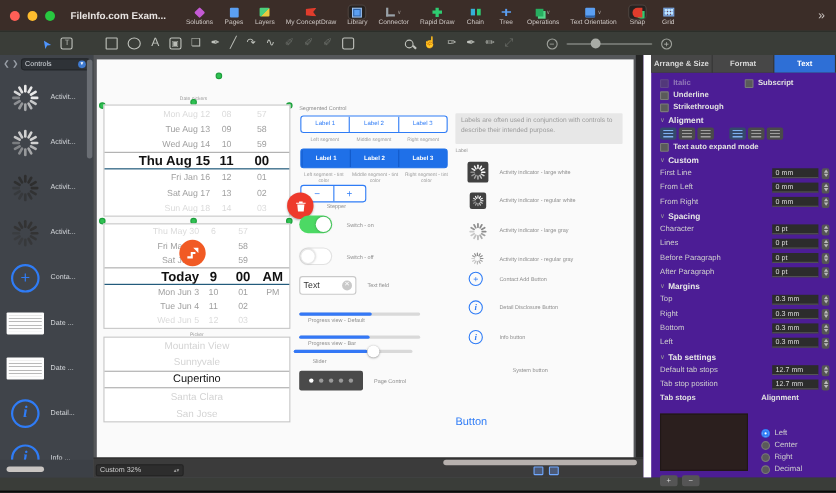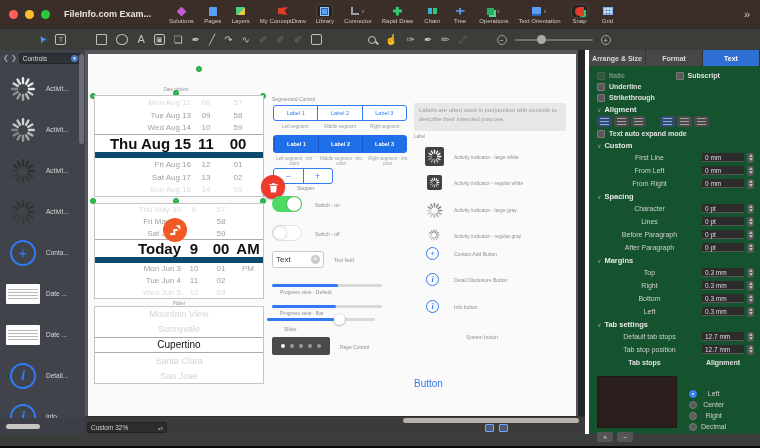--- a/index.html
+++ b/index.html
@@ -74,21 +74,21 @@
   
   .canvasArea{width:500px;position:relative;background:#55575a;flex:none;}
   .page{position:absolute;left:3px;top:4px;width:488px;height:362px;background:#fafafa;}
   .page-edge{position:absolute;right:0;top:0;width:7px;height:366px;background:#262626;}
   .cap{position:absolute;font-size:5px;color:#8f8f8f;white-space:nowrap;}
   .tinycap{position:absolute;font-size:4.5px;color:#9b9b9b;white-space:nowrap;}
 
   .dp{position:absolute;background:#fff;border:1px solid #c6c6c6;display:flex;flex-direction:column;}
   .dprow{flex:1;display:flex;align-items:center;font-size:8px;color:#9f9f9f;}
   .dprow.dim{opacity:.38;}
-  .dprow.sel{color:#111;font-weight:bold;font-size:15px;border-top:1px solid #ababab;border-bottom:6px solid #0c4a6e;align-items:center;}
+  .dprow.sel{color:#111;font-weight:bold;font-size:12px;border-top:1px solid #ababab;border-bottom:1px solid #0c4a6e;align-items:center;}
   .c-day{width:96px;text-align:right;}
   .c-h{width:30px;text-align:center;}
   .c-m{width:34px;text-align:center;}
   .dp2 .c-day{width:86px;}
   .dp2 .c-h{width:26px;}.dp2 .c-m{width:28px;}.dp2 .c-p{width:26px;text-align:center;}
 
   .city{position:absolute;background:#fff;border:1px solid #c6c6c6;display:flex;flex-direction:column;}
   .cityrow{flex:1;display:flex;align-items:center;justify-content:center;font-size:9px;color:#a8a8a8;}
   .cityrow.dim{opacity:.5;}
   .cityrow.sel{color:#111;font-size:10px;border-top:1px solid #ababab;border-bottom:1px solid #ababab;}
@@ -140,21 +140,21 @@
   .sysbtn{position:absolute;color:#2f7cf6;font-size:10px;margin-top:48px;}
 
   
   .cstrip{position:absolute;left:0;bottom:0;width:500px;height:18px;background:#3b3b3b;border-top:1px solid #2e2e2e;}
   .hscroll{position:absolute;left:318px;top:1px;width:176px;height:5px;border-radius:3px;background:#b7b1ae;}
   .zoomsel{position:absolute;left:2px;top:5px;width:80px;height:11px;background:#2d2d2d;border:1px solid #232323;border-radius:2px;color:#cfcfcf;font-size:6.5px;display:flex;align-items:center;padding:0 3px;}
   .zoomsel .spn{margin-left:auto;color:#9a9a9a;font-size:5px;}
   .mini-blue{position:absolute;top:7px;width:9px;height:8px;background:#4c5a77;border:1px solid #6fa8ff;border-radius:1px;}
 
   
-  .rpanel{width:175px;background:#14532d;position:relative;flex:none;border-left:4px solid #ffffff;color:#cfcfcf;text-align:center;}
+  .rpanel{width:175px;background:#4c1d95;position:relative;flex:none;border-left:7px solid #ffffff;color:#cfcfcf;}
   .rtabs{display:flex;height:16px;background:#343434;}
   .rtab{flex:1;display:flex;align-items:center;justify-content:center;font-size:7px;font-weight:bold;color:#d8d8d8;background:#474747;border-right:1px solid #333;}
   .rtab.active{background:#2e6fd6;color:#fff;}
   .rbody{position:absolute;top:16px;left:0;right:0;bottom:0;padding:4px 6px 0 8px;}
   .prow{display:flex;align-items:center;height:13px;}
   .prow2{display:flex;align-items:center;height:11px;}
   .plabel{font-size:7px;color:#cfcfcf;flex:1;}
   .pval{width:42px;height:9px;background:#2c2c2c;border-bottom:1px solid #555;color:#dedede;font-size:6.5px;display:flex;align-items:center;padding:0 3px;margin-right:3px;}
   .pspin{width:7px;height:10px;background:#555;border-radius:2px;position:relative;}
   .pspin::before,.pspin::after{content:"";position:absolute;left:1.5px;border-left:2px solid transparent;border-right:2px solid transparent;}
@@ -461,21 +461,21 @@
               <span class="c-day">Wed Aug 14</span>
               <span class="c-h">10</span>
               <span class="c-m">59</span>
             </div>
           <div class="dprow sel">
               <span class="c-day">Thu Aug 15</span>
               <span class="c-h">11</span>
               <span class="c-m">00</span>
             </div>
           <div class="dprow">
-              <span class="c-day">Fri Aug 16</span>
+              <span class="c-day">Fri Jan 16</span>
               <span class="c-h">12</span>
               <span class="c-m">01</span>
             </div>
           <div class="dprow">
               <span class="c-day">Sat Aug 17</span>
               <span class="c-h">13</span>
               <span class="c-m">02</span>
             </div>
           <div class="dprow dim">
               <span class="c-day">Sun Aug 18</span>

